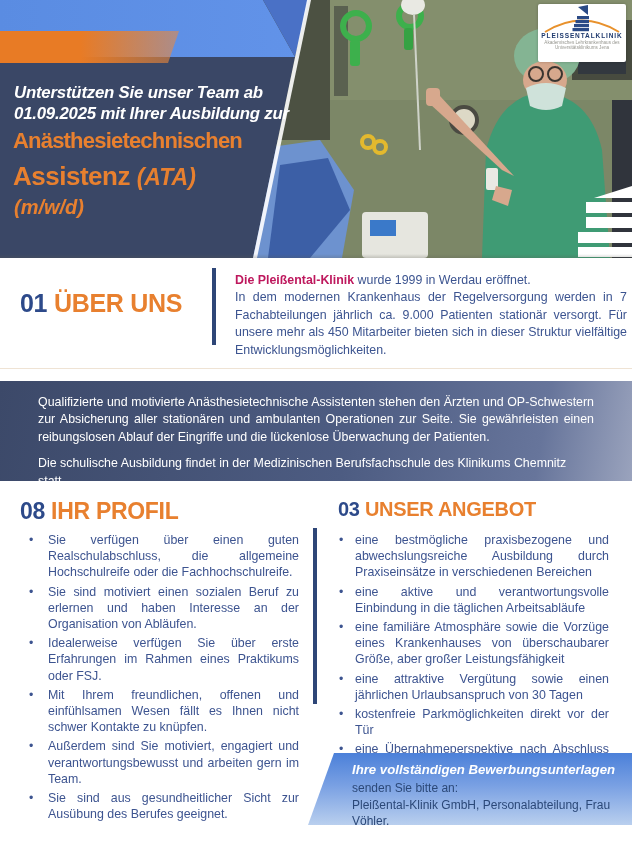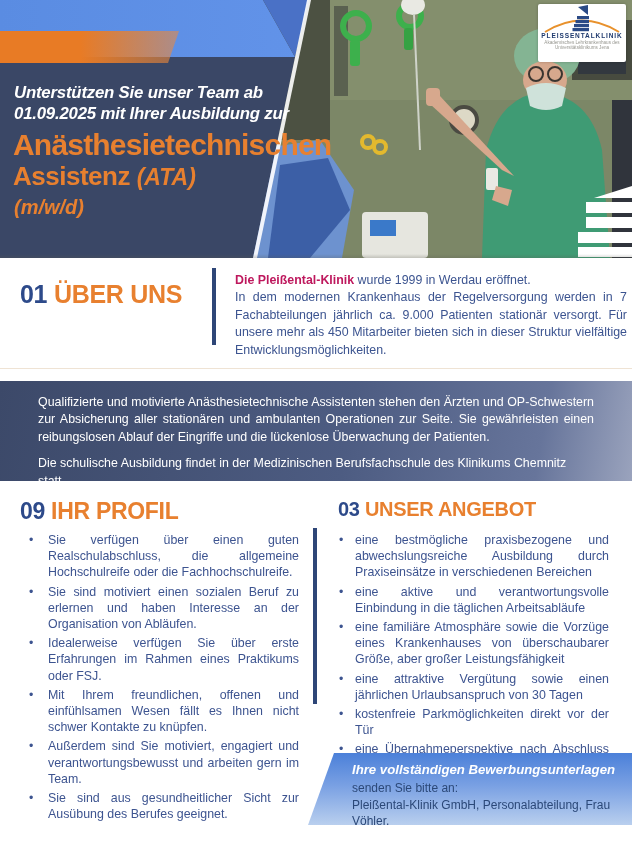--- a/index.html
+++ b/index.html
@@ -21,40 +21,40 @@
                clip-path:polygon(0 57px,295px 57px,253px 258px,0 258px); }
   .edge-line { position:absolute; inset:0; background:rgba(255,255,255,.9);
                clip-path:polygon(307px 0,311px 0,257px 258px,253px 258px); }
   .orange-stripe { position:absolute; left:0; top:31px; width:179px; height:32px;
                background:linear-gradient(to right,#e87b25 0%,#e87b25 45%,rgba(235,138,64,.55) 100%);
                clip-path:polygon(0 0,100% 0,calc(100% - 11px) 100%,0 100%); }
 
   .hero-intro { position:absolute; left:14px; top:83px; color:#ffffff; font-weight:bold; font-style:italic;
                 font-size:16.8px; line-height:20.5px; letter-spacing:-0.2px; }
   .hero-title1 { position:absolute; left:13px; top:128px; color:#e8802f; font-weight:bold;
-                 font-size:30px; letter-spacing:-0.8px; }
+                 font-size:22px; letter-spacing:-0.8px; }
   .hero-title2 { position:absolute; left:13px; top:161px; color:#e8802f; font-weight:bold; font-size:26px; letter-spacing:-0.5px; }
   .hero-title2 .suffix { font-size:23px; font-style:italic; letter-spacing:0; }
   .hero-subtitle { position:absolute; left:14px; top:196px; color:#e8802f; font-weight:bold;
                    font-style:italic; font-size:20px; }
 
   
   .logo-card { position:absolute; right:6px; top:4px; width:88px; height:58px; background:#ffffff;
                border-radius:2px; text-align:center; padding-top:1px; box-shadow:0 0 3px rgba(0,0,0,.25); }
   .logo-card svg { display:block; margin:0 auto; }
   .logo-name { font-size:6.5px; font-weight:bold; letter-spacing:0.9px; color:#1f3a6e; margin-top:-3px; }
   .logo-sub { font-size:4.6px; line-height:5.4px; color:#979790; margin-top:1px; }
 
   .stairs { position:absolute; right:0; top:186px; }
 
   
   .sec-head { position:absolute; font-weight:bold; font-size:25px; letter-spacing:-0.3px; white-space:nowrap; }
   .sec-head .num { color:#2d4a8a; }
   .sec-head .ttl { color:#e8802f; }
-  .head-about { left:20px; top:280px; }
+  .head-about { left:20px; top:289px; }
   .vline { position:absolute; background:#2e4677; width:3.5px; }
   .about-vline { left:212px; top:268px; height:77px; }
   .about-text { position:absolute; left:235px; top:272px; width:392px; color:#3c5490;
                 font-size:12.4px; line-height:17.4px; }
   .about-text .lead-b { font-weight:bold; color:#be185d; }
   .about-body { text-align:justify; }
 
   .pre-line { position:absolute; left:0; top:368px; width:632px; height:1px; background:#ead9c6; opacity:.75; }
 
   
@@ -183,21 +183,21 @@
   </div>
 
   <div class="pre-line"></div>
 
   <section class="banner">
     <p class="just">Qualifizierte und motivierte Anästhesietechnische Assistenten stehen den Ärzten und OP-Schwestern zur Absicherung aller stationären und ambulanten Operationen zur Seite. Sie gewährleisten einen reibungslosen Ablauf der Eingriffe und die lückenlose Überwachung der Patienten.</p>
     <p>Die schulische Ausbildung findet in der Medizinischen Berufsfachschule des Klinikums Chemnitz statt.</p>
   </section>
 
   <div class="sec-head head-profile">
-    <span class="num">09</span>
+    <span class="num">08</span>
     <span class="ttl">IHR PROFIL</span>
   </div>
   <section class="col col-left">
     <ul>
         <li>
           <span class="marker">•</span>
           <span class="li-text">Sie verfügen über einen guten Realschulabschluss, die allgemeine Hochschulreife oder die Fachhochschulreife.</span>
         </li>
         <li>
           <span class="marker">•</span>

